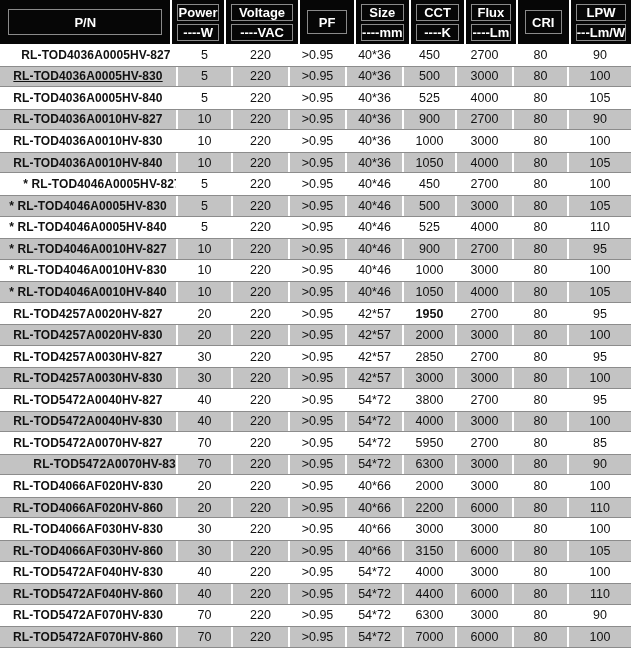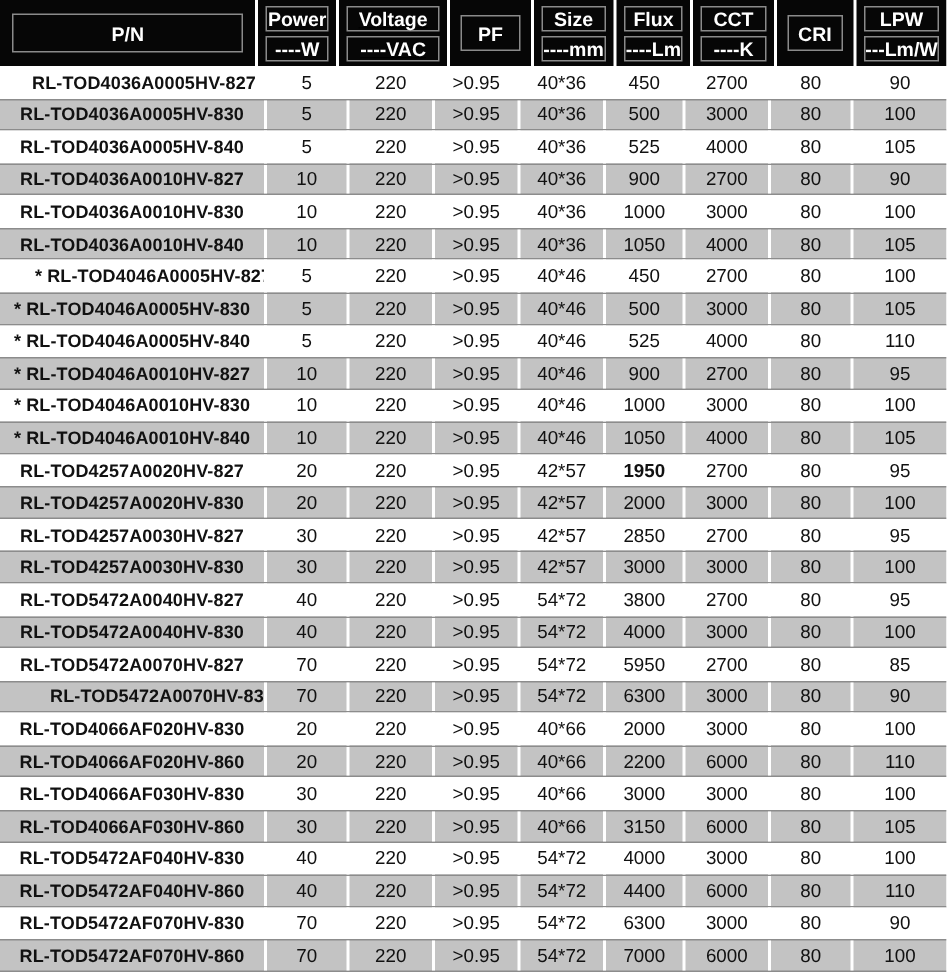--- a/index.html
+++ b/index.html
@@ -86,28 +86,28 @@
         <div class="hbox">Voltage</div>
         <div class="hbox">----VAC</div>
       </div>
       <div class="th" style="width: 57px;">
         <div class="hbox single">PF</div>
       </div>
       <div class="th" style="width: 57px;">
         <div class="hbox">Size</div>
         <div class="hbox">----mm</div>
       </div>
+      <div class="th" style="width: 57px;">
+        <div class="hbox">CCT</div>
+        <div class="hbox">----K</div>
+      </div>
       <div class="th" style="width: 53px;">
         <div class="hbox">Flux</div>
         <div class="hbox">----Lm</div>
       </div>
-      <div class="th" style="width: 57px;">
-        <div class="hbox">CCT</div>
-        <div class="hbox">----K</div>
-      </div>
       <div class="th" style="width: 55px;">
         <div class="hbox single">CRI</div>
       </div>
       <div class="th" style="width: 62px;">
         <div class="hbox">LPW</div>
         <div class="hbox">---Lm/W</div>
       </div>
     </div>
   <div class="tbody">
       <div class="tr">
@@ -115,21 +115,21 @@
         <div class="td" style="width: 55px;">5</div>
         <div class="td" style="width: 57px;">220</div>
         <div class="td" style="width: 57px;">&gt;0.95</div>
         <div class="td" style="width: 57px;">40*36</div>
         <div class="td" style="width: 53px;">450</div>
         <div class="td" style="width: 57px;">2700</div>
         <div class="td" style="width: 55px;">80</div>
         <div class="td" style="width: 62px;">90</div>
       </div>
       <div class="tr alt">
-        <div class="td pn" style="width: 178px;">RL-TOD4036A0005HV-830</div>
+        <div class="td pn" style="width: 178px; text-decoration: underline;">RL-TOD4036A0005HV-830</div>
         <div class="td" style="width: 55px;">5</div>
         <div class="td" style="width: 57px;">220</div>
         <div class="td" style="width: 57px;">&gt;0.95</div>
         <div class="td" style="width: 57px;">40*36</div>
         <div class="td" style="width: 53px;">500</div>
         <div class="td" style="width: 57px;">3000</div>
         <div class="td" style="width: 55px;">80</div>
         <div class="td" style="width: 62px;">100</div>
       </div>
       <div class="tr">

